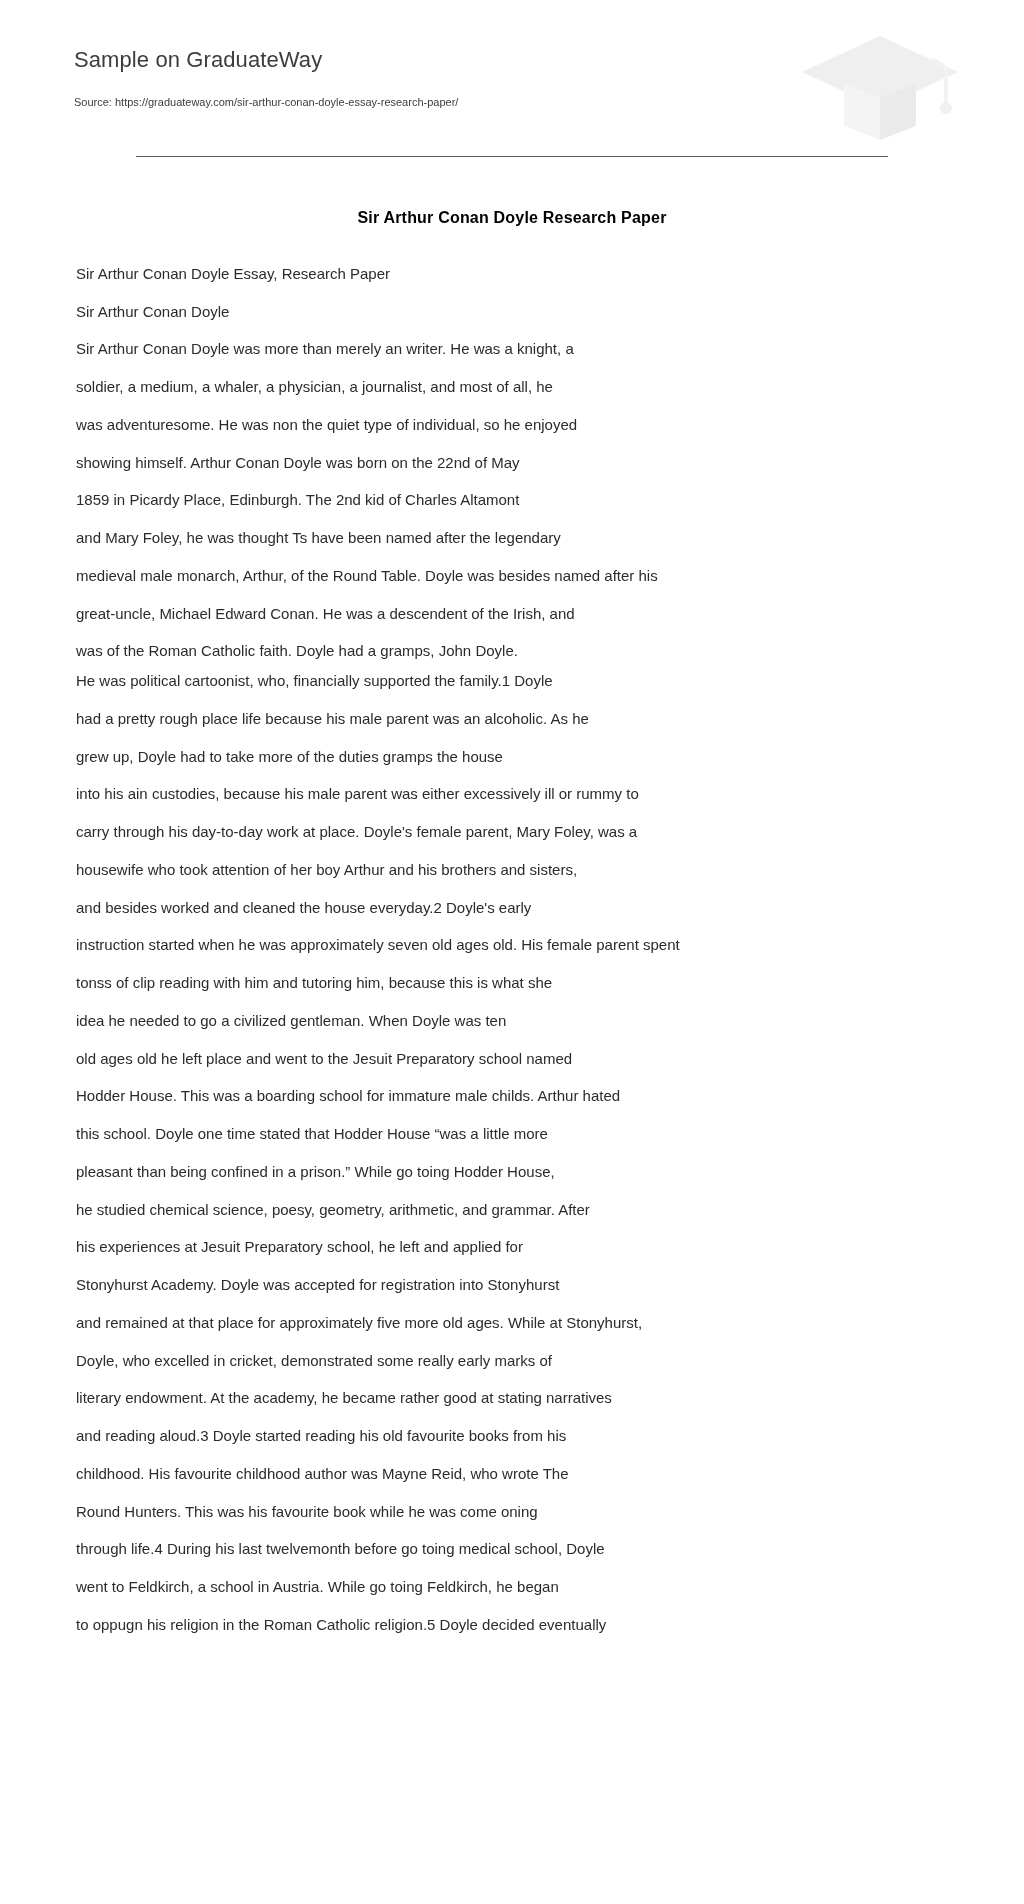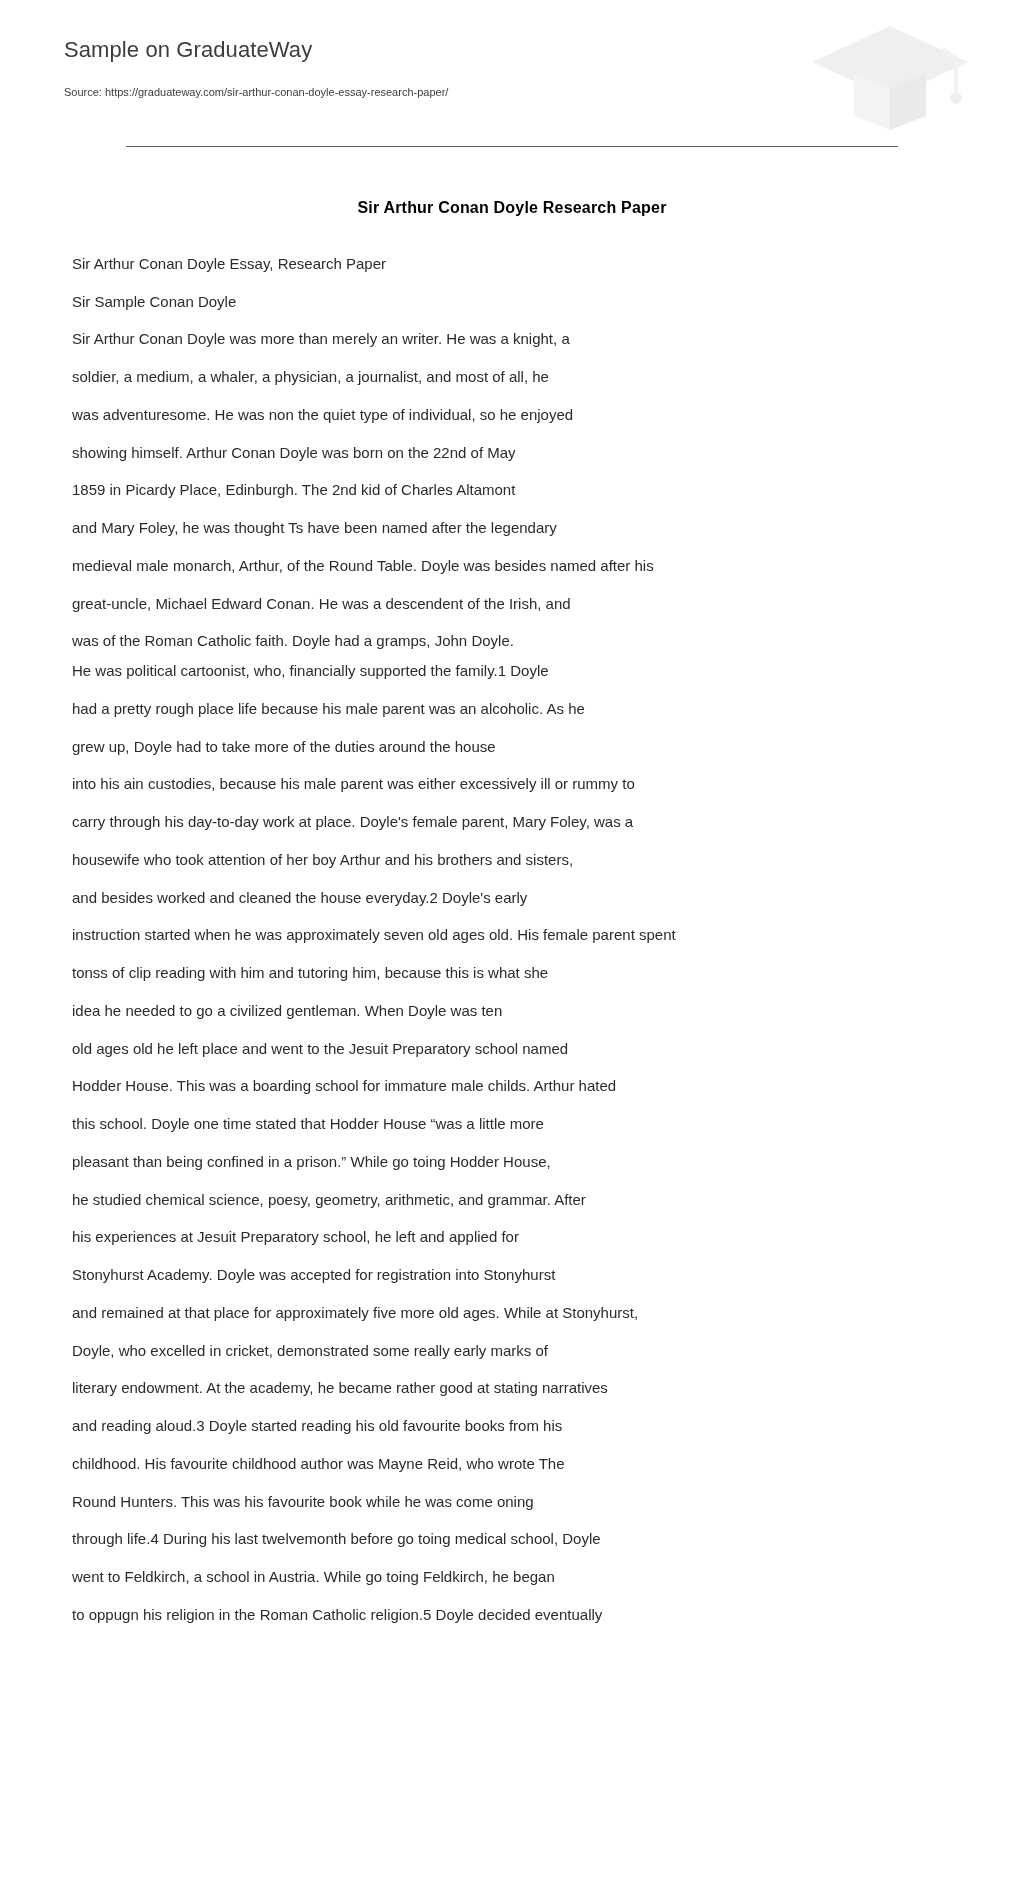--- a/index.html
+++ b/index.html
@@ -13,21 +13,21 @@
     font-family: "Liberation Sans", sans-serif;
     color: #1a1a1a;
     -webkit-font-smoothing: antialiased;
   }
 
   .page {
     position: relative;
     width: 1024px;
     min-height: 1904px;
     box-sizing: border-box;
-    padding: 2px;
+    padding: 12px;
     overflow: hidden;
   }
 
   
   .doc-header {
     position: relative;
     padding: 34px 62px 0 62px;
   }
   .brand-title {
     font-size: 22px;
@@ -75,21 +75,21 @@
 
   
   .doc-body {
     margin: 38px 0 0 0;
     padding: 0 58px 40px 58px;
   }
   .para {
     font-size: 15px;
     line-height: 1.25;
     color: #2b2b2b;
-    margin: 0 0 19px 12px;
+    margin: 0 0 19px 6px;
     white-space: nowrap;
   }
   .para.tight {
     margin-bottom: 11px;
   }
 </style>
 </head>
 <body>
 
 <div class="page">
@@ -116,33 +116,33 @@
       </svg>
     </div>
 
     <div class="header-rule"></div>
   </div>
 
   <div class="doc-title">Sir Arthur Conan Doyle Research Paper</div>
 
   <div class="doc-body">
       <p class="para">Sir Arthur Conan Doyle Essay, Research Paper</p>
-      <p class="para">Sir Sample Conan Doyle</p>
+      <p class="para">Sir Arthur Conan Doyle</p>
       <p class="para">Sir Arthur Conan Doyle was more than merely an writer. He was a knight, a</p>
       <p class="para">soldier, a medium, a whaler, a physician, a journalist, and most of all, he</p>
       <p class="para">was adventuresome. He was non the quiet type of individual, so he enjoyed</p>
       <p class="para">showing himself. Arthur Conan Doyle was born on the 22nd of May</p>
       <p class="para">1859 in Picardy Place, Edinburgh. The 2nd kid of Charles Altamont</p>
       <p class="para">and Mary Foley, he was thought Ts have been named after the legendary</p>
       <p class="para">medieval male monarch, Arthur, of the Round Table. Doyle was besides named after his</p>
       <p class="para">great-uncle, Michael Edward Conan. He was a descendent of the Irish, and</p>
       <p class="para tight">was of the Roman Catholic faith. Doyle had a gramps, John Doyle.</p>
       <p class="para">He was political cartoonist, who, financially supported the family.1 Doyle</p>
       <p class="para">had a pretty rough place life because his male parent was an alcoholic. As he</p>
-      <p class="para">grew up, Doyle had to take more of the duties around the house</p>
+      <p class="para">grew up, Doyle had to take more of the duties gramps the house</p>
       <p class="para">into his ain custodies, because his male parent was either excessively ill or rummy to</p>
       <p class="para">carry through his day-to-day work at place. Doyle's female parent, Mary Foley, was a</p>
       <p class="para">housewife who took attention of her boy Arthur and his brothers and sisters,</p>
       <p class="para">and besides worked and cleaned the house everyday.2 Doyle's early</p>
       <p class="para">instruction started when he was approximately seven old ages old. His female parent spent</p>
       <p class="para">tonss of clip reading with him and tutoring him, because this is what she</p>
       <p class="para">idea he needed to go a civilized gentleman. When Doyle was ten</p>
       <p class="para">old ages old he left place and went to the Jesuit Preparatory school named</p>
       <p class="para">Hodder House. This was a boarding school for immature male childs. Arthur hated</p>
       <p class="para">this school. Doyle one time stated that Hodder House “was a little more</p>

